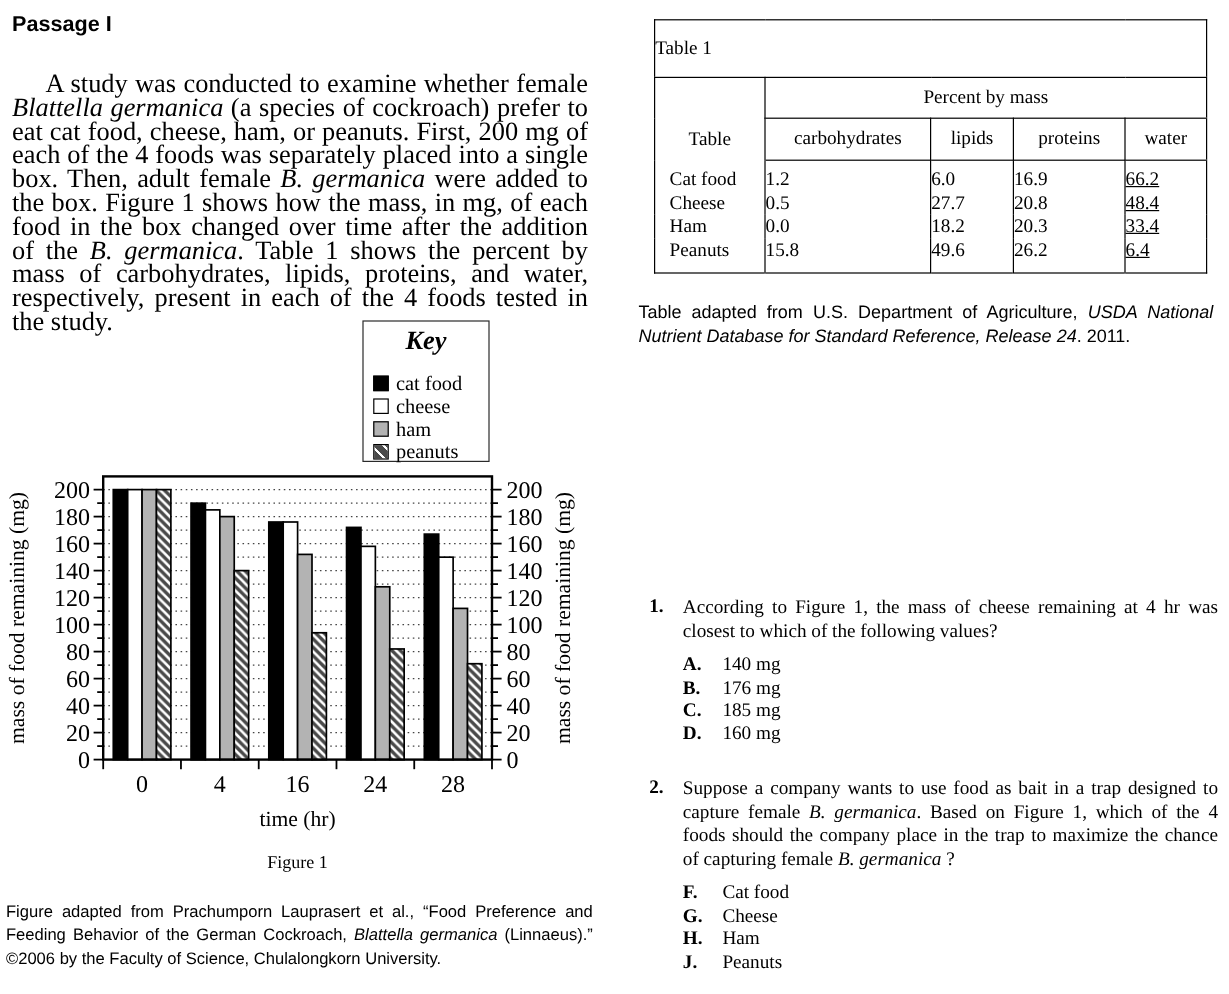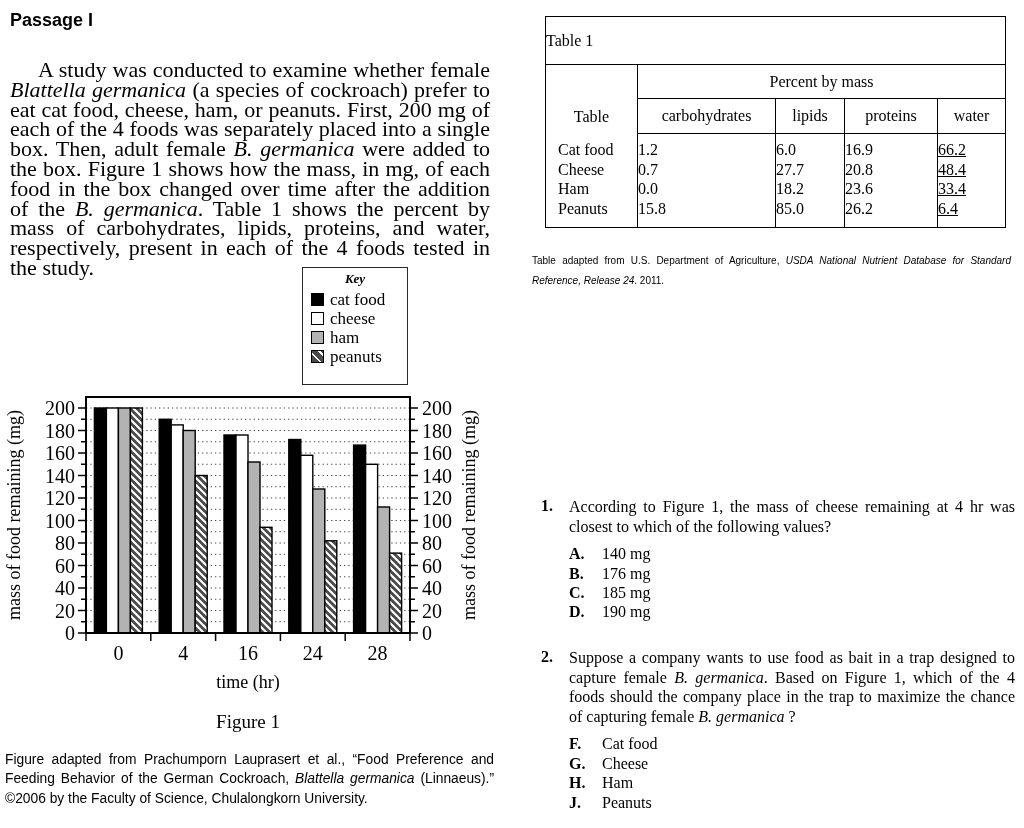--- a/index.html
+++ b/index.html
@@ -26,42 +26,42 @@
   }
 
   
   #key-box {
     left:302px; top:267px; width:106px; height:118px;
     border:1.5px solid #2a2a2a; background:#fff;
     padding-top:3px;
   }
   .key-title {
     text-align:center; font-style:italic; font-weight:bold;
-    font-size:13px; margin-bottom:3px;
+    font-size:22px; margin-bottom:13px;
   }
   .key-item {
     display:flex; align-items:center; gap:6px;
     padding-left:8px; height:19px; font-size:17px;
   }
   .swatch {
     width:13px; height:13px; flex:0 0 auto;
     border:1.2px solid #000;
   }
   .swatch-catfood  { background:#000; }
   .swatch-cheese   { background:#fff; }
   .swatch-ham      { background:#b3b3b3; }
   .swatch-peanuts  {
     background:repeating-linear-gradient(45deg,#4a4a4a 0px,#4a4a4a 5px,#ffffff 5px,#ffffff 7px);
   }
 
   #figure-chart { left:0; top:380px; }
 
   #figure-caption {
     left:0; top:711px; width:496px;
-    text-align:center; font-size:19px;
+    text-align:center; font-size:15px;
   }
   #figure-attribution {
     left:5px; top:750px; width:489px;
     font-family:"Liberation Sans", sans-serif;
     font-size:13.8px; line-height:19.4px; text-align:justify;
   }
 
   
   #table1 {
     left:545px; top:16px;
@@ -83,21 +83,21 @@
   .v-carb  { padding-right:52px; border-right:1.6px solid #000; }
   .v-lip   { padding-right:14px; border-right:1.6px solid #000; }
   .v-pro   { padding-right:14px; border-right:1.6px solid #000;margin-top:48px; }
   .v-wat   { padding-right:7px;text-decoration:underline; }
   tr.d-first td { padding-top:6px; }
   tr.d-last  td { padding-bottom:9px; }
 
   #table-attribution {
     left:532px; top:251px; width:479px;
     font-family:"Liberation Sans", sans-serif;
-    font-size:10px; line-height:19.5px; text-align:justify;
+    font-size:15px; line-height:19.5px; text-align:justify;
   }
 
   .question { position:absolute; left:541px; width:474px; font-size:16px; }
   #question-1 { top:497px; }
   #question-2 { top:648px; }
   .qrow  { display:flex; }
   .qnum  { font-weight:bold; width:28px; flex:0 0 auto; }
   .qstem { width:446px; line-height:19.6px; text-align:justify; }
   .opts  { margin-left:28px; margin-top:8px; }
   .opt   { display:flex; line-height:19.4px; }
@@ -288,36 +288,36 @@
   </tr>
   <tr class="d-first">
     <td class="d-food">Cat food</td>
     <td class="d-val v-carb">1.2</td>
     <td class="d-val v-lip">6.0</td>
     <td class="d-val v-pro">16.9</td>
     <td class="d-val v-wat">66.2</td>
   </tr>
   <tr>
     <td class="d-food">Cheese</td>
-    <td class="d-val v-carb">0.7</td>
+    <td class="d-val v-carb">0.5</td>
     <td class="d-val v-lip">27.7</td>
     <td class="d-val v-pro">20.8</td>
     <td class="d-val v-wat">48.4</td>
   </tr>
   <tr>
     <td class="d-food">Ham</td>
     <td class="d-val v-carb">0.0</td>
     <td class="d-val v-lip">18.2</td>
-    <td class="d-val v-pro">23.6</td>
+    <td class="d-val v-pro">20.3</td>
     <td class="d-val v-wat">33.4</td>
   </tr>
   <tr class="d-last">
     <td class="d-food">Peanuts</td>
     <td class="d-val v-carb">15.8</td>
-    <td class="d-val v-lip">85.0</td>
+    <td class="d-val v-lip">49.6</td>
     <td class="d-val v-pro">26.2</td>
     <td class="d-val v-wat">6.4</td>
   </tr>
 </tbody>
   </table>
 
 <div class="abs" id="table-attribution">Table adapted from U.S. Department of Agriculture, <i>USDA National Nutrient Database for Standard Reference, Release 24</i>. 2011.</div>
 
 <div class="question" id="question-1">
   <div class="qrow">
@@ -332,21 +332,21 @@
     <div class="opt">
       <span class="opt-letter">B.</span>
       <span>176 mg</span>
     </div>
     <div class="opt">
       <span class="opt-letter">C.</span>
       <span>185 mg</span>
     </div>
     <div class="opt">
       <span class="opt-letter">D.</span>
-      <span>190 mg</span>
+      <span>160 mg</span>
     </div>
   </div>
 </div>
 
 <div class="question" id="question-2">
   <div class="qrow">
     <span class="qnum">2.</span>
     <span class="qstem">Suppose a company wants to use food as bait in a trap designed to capture female <i>B. germanica</i>. Based on Figure 1, which of the 4 foods should the company place in the trap to maximize the chance of capturing female <i>B. germanica</i> ?</span>
   </div>
   <div class="opts">

